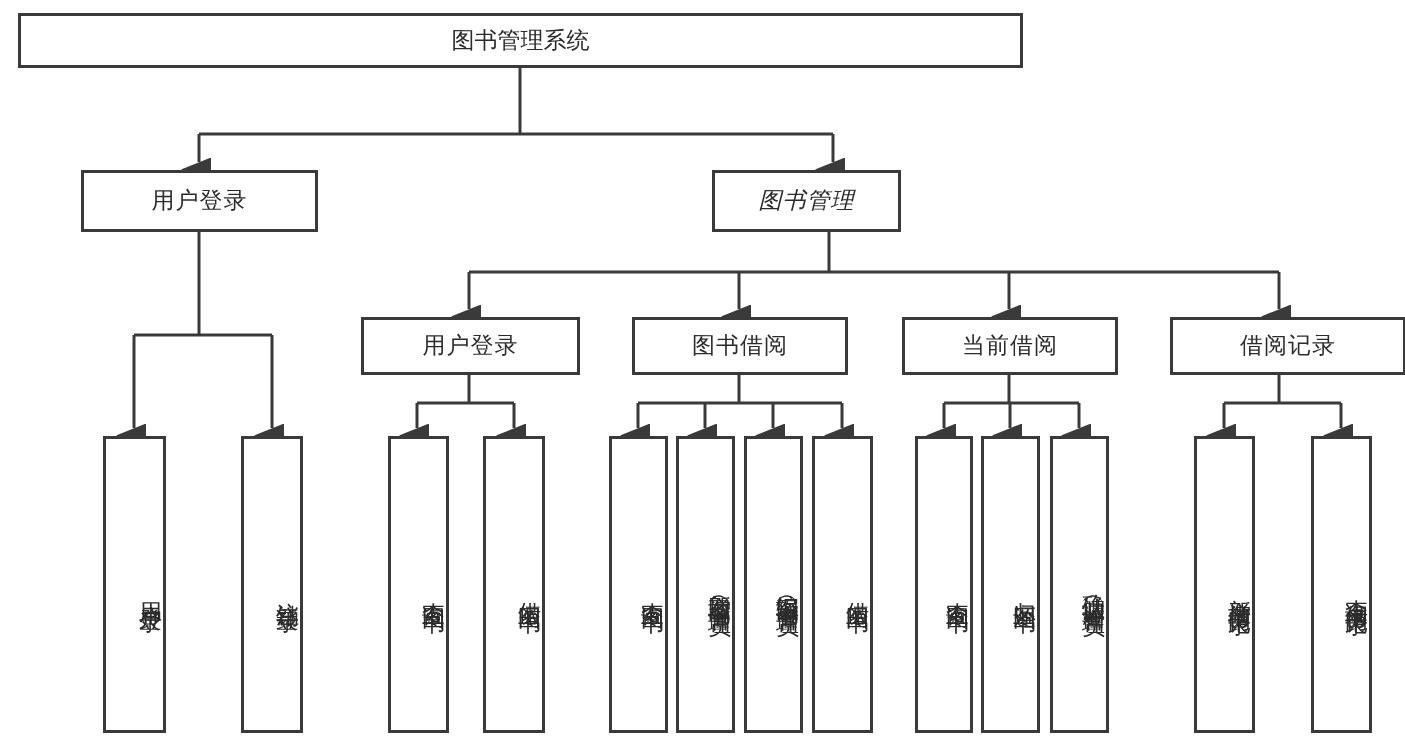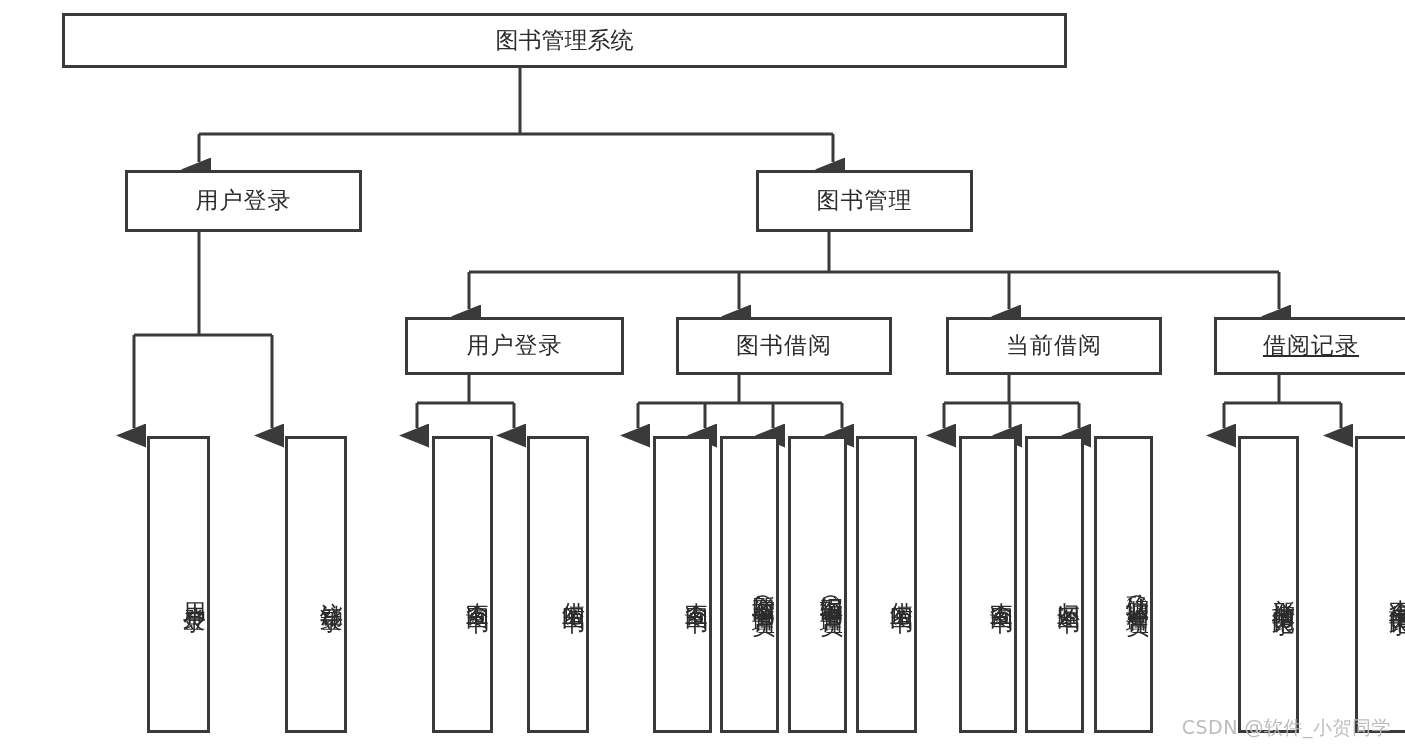--- a/index.html
+++ b/index.html
@@ -15,21 +15,20 @@
     position:absolute;
     box-sizing:border-box;
     background:#ffffff;
     border:3px solid #3a3a3a;
     display:flex;
     align-items:center;
     justify-content:center;
     text-align:right;
     color:#2b2b2b;
     line-height:1.12;
-    margin-left:44px;
   }
   .node .lbl{display:block;}
   .node-h{font-size:23px;letter-spacing:1px;}
   .node-root{font-size:23px;}
   .node-v{
     writing-mode:vertical-rl;
     text-orientation:upright;
     font-size:23px;
     letter-spacing:3px;
     align-items:flex-start;
@@ -108,34 +107,34 @@
     </g>
   </svg>
 
   <div class="node node-root" style="left:18px;top:13px;width:1005px;height:55px;">
     <span class="lbl">图书管理系统</span>
   </div>
 
   <div class="node node-h" style="left:81px;top:170px;width:237px;height:62px;">
     <span class="lbl">用户登录</span>
   </div>
-  <div class="node node-h" style="left:712px;top:170px;width:217px;height:62px;">
+  <div class="node node-h" style="left:712px;top:170px;width:189px;height:62px;font-style:italic;">
     <span class="lbl">图书管理</span>
   </div>
 
   <div class="node node-h" style="left:361px;top:317px;width:219px;height:58px;">
     <span class="lbl">用户登录</span>
   </div>
   <div class="node node-h" style="left:902px;top:317px;width:216px;height:58px;">
     <span class="lbl">当前借阅</span>
   </div>
   <div class="node node-h" style="left:632px;top:317px;width:216px;height:58px;">
     <span class="lbl">图书借阅</span>
   </div>
-  <div class="node node-h" style="left:1170px;top:317px;width:194px;height:58px;text-decoration:underline;">
+  <div class="node node-h" style="left:1170px;top:317px;width:236px;height:58px;">
     <span class="lbl">借阅记录</span>
   </div>
 
   <div class="node node-v" style="left:103px;top:436px;width:63px;height:297px;">
     <span class="lbl">用户登录</span>
   </div>
   <div class="node node-v" style="left:241px;top:436px;width:62px;height:297px;">
     <span class="lbl">注销登录</span>
   </div>
 
@@ -169,15 +168,14 @@
     <span class="lbl">确认归还（管理员）</span>
   </div>
 
   <div class="node node-v" style="left:1194px;top:436px;width:61px;height:297px;">
     <span class="lbl">新增借阅记录</span>
   </div>
   <div class="node node-v" style="left:1311px;top:436px;width:61px;height:297px;">
     <span class="lbl">查询借阅记录</span>
   </div>
 
-  <div class="watermark">CSDN @软件_小贺同学</div>
 
 </div>
 
 </body></html>

